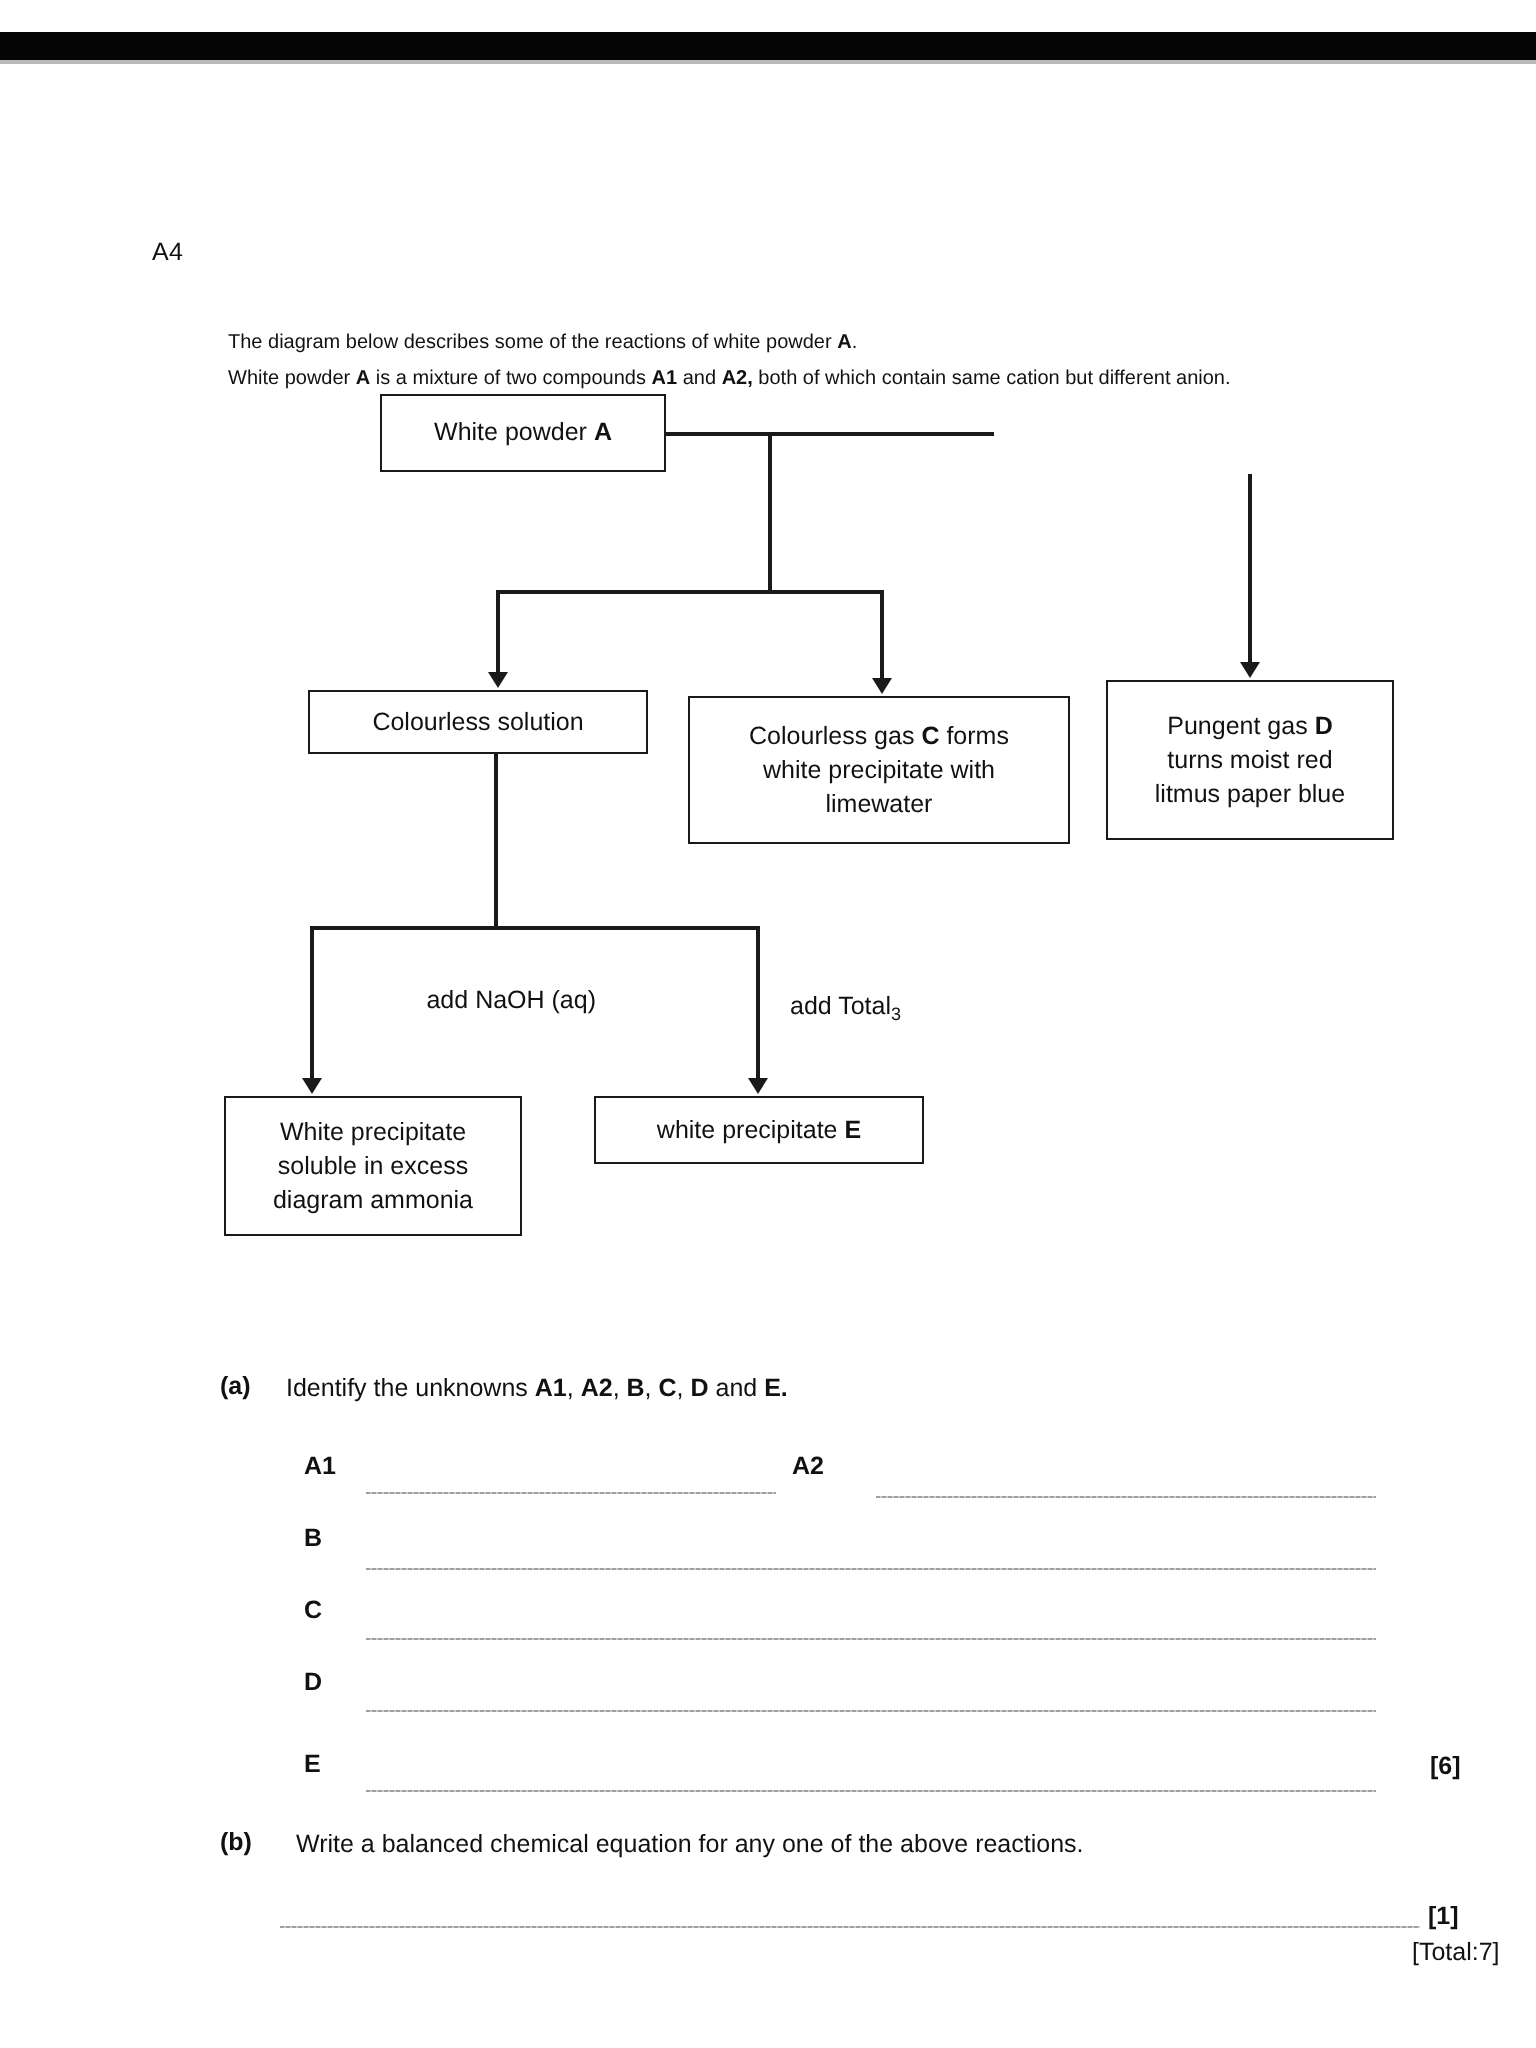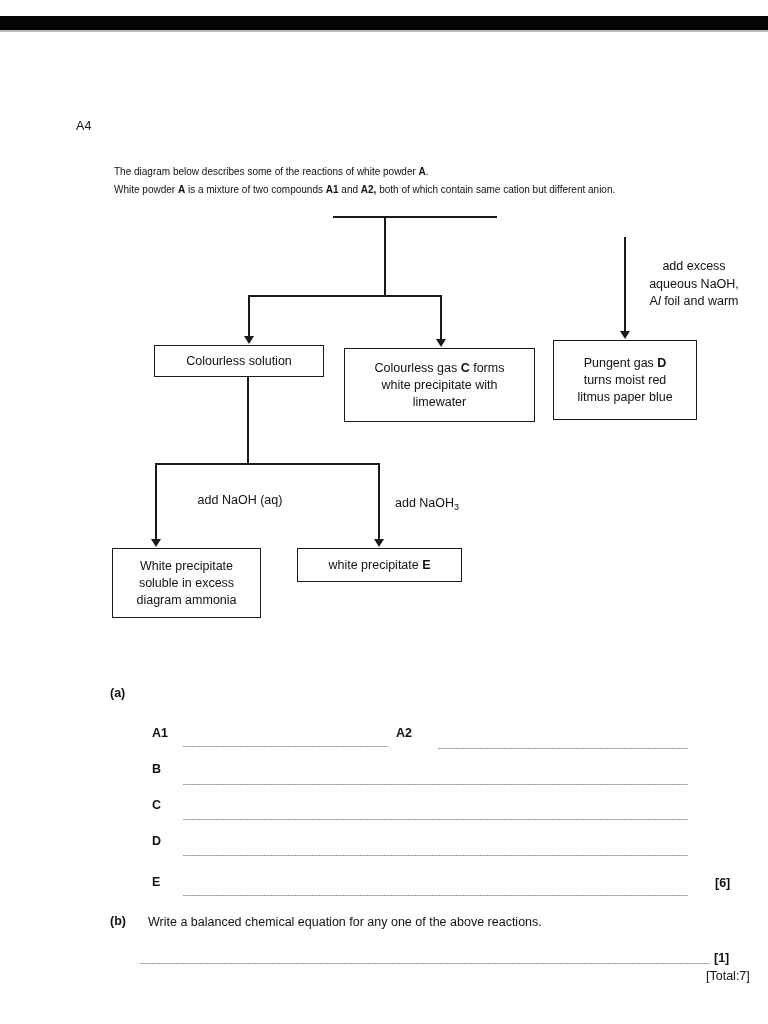--- a/index.html
+++ b/index.html
@@ -54,21 +54,21 @@
     border-left:5px solid transparent;
     border-right:5px solid transparent;
     border-top:8px solid #1a1a1a;
   }
 
   .edge-label{
     position:absolute;font-size:12.5px;line-height:17.5px;text-align:center;
   }
   .edge-label i{font-style:italic;}
   #lbl-naoh-excess{left:633px;top:258px;width:122px;text-align:center;}
-  #lbl-naoh-aq{left:170px;top:492px;width:140px;text-align:center;}
+  #lbl-naoh-aq{left:158px;top:492px;width:140px;text-align:right;}
   #lbl-agno3{left:395px;top:495px;width:120px;text-align:left;}
   sub{font-size:9px;vertical-align:baseline;position:relative;top:3px;}
   .part-tag{position:absolute;font-weight:bold;font-size:12.5px;}
   .part-body{position:absolute;font-size:12.5px;line-height:17px;}
   .part-body b{font-weight:bold;}
 
   .ans-label{position:absolute;font-weight:bold;font-size:12.5px;}
   .ans-line{position:absolute;height:1px;
     background:repeating-linear-gradient(to right,#9a9a9a 0,#9a9a9a 2px,#c9c9c9 2px,#c9c9c9 3px);
     opacity:.95;}
@@ -86,20 +86,23 @@
   <div class="q-head">
     <div class="q-num">A4</div>
     <div class="q-text">
       <span>The diagram below describes some of the reactions of white powder </span><b>A</b><span>.</span><br>
       <span>White powder </span><b>A</b><span> is a mixture of two compounds </span><b>A1</b><span> and </span><b>A2,</b><span> both of which contain same cation but different anion.</span>
     </div>
   </div>
 
   <div class="flow">
 
+    <div class="box" id="box-a">
+      <span><span>White powder </span><b>A</b></span>
+    </div>
 
 
     <div class="box" id="box-cs">
       <span>Colourless solution</span>
     </div>
 
     <div class="box" id="box-c">
       <span>
         <span>Colourless gas </span><b>C</b><span> forms</span><br>
         <span>white precipitate with</span><br>
@@ -135,40 +138,36 @@
 
     <div class="ln lv" style="left:248px;top:295px;height:42px;"></div>
     <div class="arrow" style="left:244px;top:336px;"></div>
 
     <div class="ln lv" style="left:440px;top:295px;height:45px;"></div>
     <div class="arrow" style="left:436px;top:339px;"></div>
 
     <div class="ln lv" style="left:624px;top:237px;height:95px;"></div>
     <div class="arrow" style="left:620px;top:331px;"></div>
 
-    <div class="edge-label" id="lbl-naoh-excess">
-      <span>add excess</span><br>
-      <span>aqueous NaOH,</span><br>
-      <span>A</span><i>l</i><span> foil and warm</span>
-    </div>
 
     <div class="ln lv" style="left:247px;top:377px;height:87px;"></div>
     <div class="ln lh" style="left:155px;top:463px;width:224px;"></div>
 
     <div class="ln lv" style="left:155px;top:463px;height:77px;"></div>
     <div class="arrow" style="left:151px;top:539px;"></div>
 
     <div class="ln lv" style="left:378px;top:463px;height:77px;"></div>
     <div class="arrow" style="left:374px;top:539px;"></div>
 
     <div class="edge-label" id="lbl-naoh-aq">add NaOH (aq)</div>
-    <div class="edge-label" id="lbl-agno3"><span>add NaOH</span><sub>3</sub></div>
+    <div class="edge-label" id="lbl-agno3"><span>add Total</span><sub>3</sub></div>
   </div>
 
   <div class="part-tag" style="left:110px;top:686px;">(a)</div>
+  <div class="part-body" style="left:143px;top:686px;width:560px;"><span>Identify the unknowns </span><b>A1</b><span>, </span><b>A2</b><span>,  </span><b>B</b><span>, </span><b>C</b><span>, </span><b>D</b><span> and </span><b>E.</b></div>
 
   <div class="ans-label" style="left:152px;top:726px;">A1</div>
   <div class="ans-line" style="left:183px;top:746px;width:205px;"></div>
   <div class="ans-label" style="left:396px;top:726px;">A2</div>
   <div class="ans-line" style="left:438px;top:748px;width:250px;"></div>
 
   <div class="ans-label" style="left:152px;top:762px;">B</div>
   <div class="ans-line" style="left:183px;top:784px;width:505px;"></div>
 
   <div class="ans-label" style="left:152px;top:798px;">C</div>

